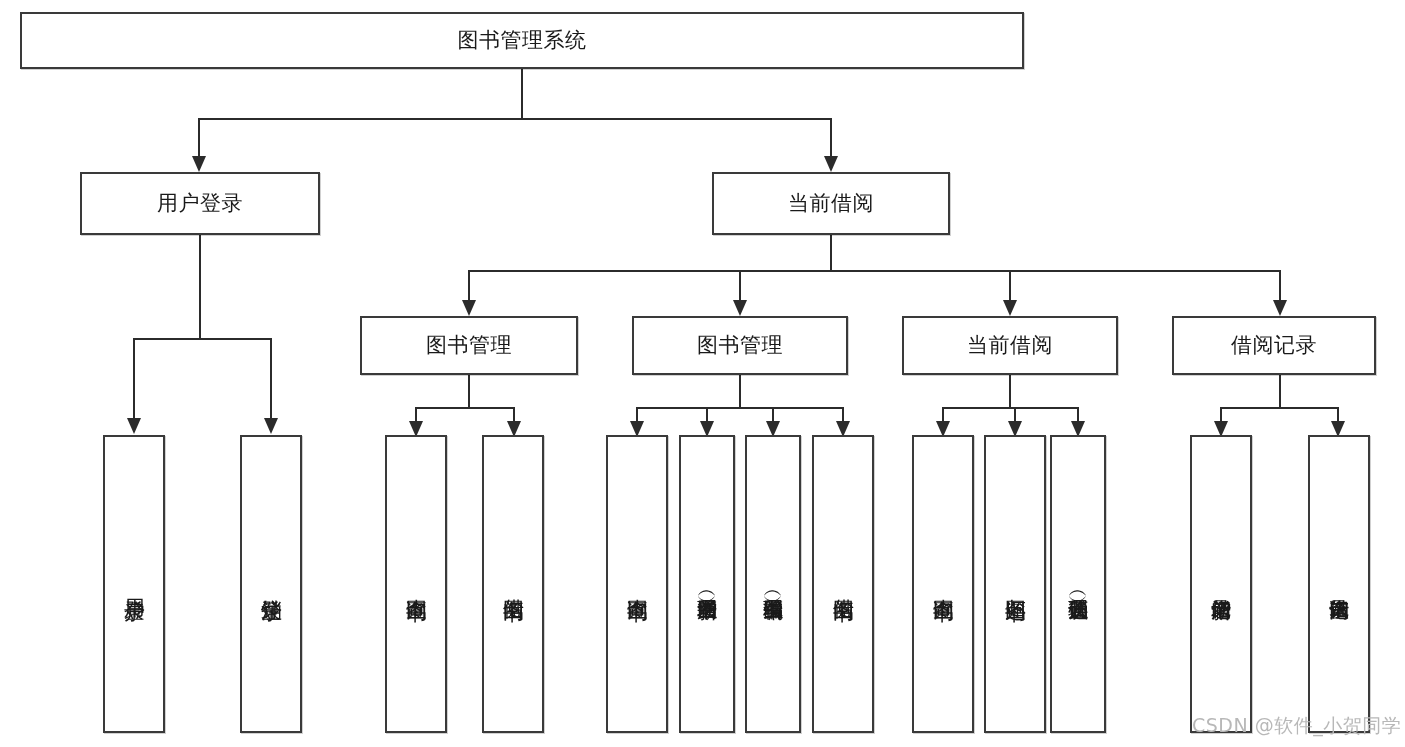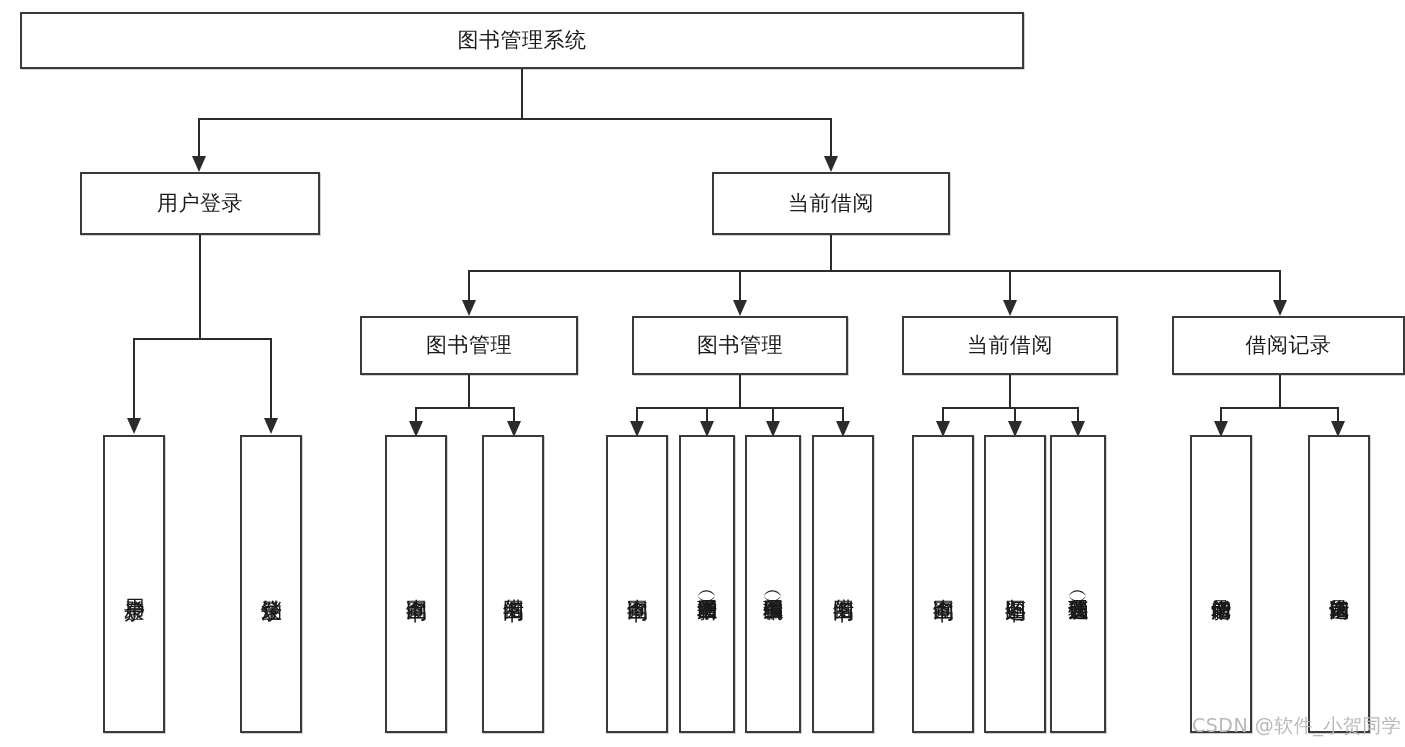--- a/index.html
+++ b/index.html
@@ -149,21 +149,21 @@
       </div>
       <div class="node horizontal" style="left: 360px; top: 316px; width: 218px; height: 59px;">
         <span class="node-label">图书管理</span>
       </div>
       <div class="node horizontal" style="left: 632px; top: 316px; width: 216px; height: 59px;">
         <span class="node-label">图书管理</span>
       </div>
       <div class="node horizontal" style="left: 902px; top: 316px; width: 216px; height: 59px;">
         <span class="node-label">当前借阅</span>
       </div>
-      <div class="node horizontal" style="left: 1172px; top: 316px; width: 233px; height: 59px;">
+      <div class="node horizontal" style="left: 1172px; top: 316px; width: 204px; height: 59px;">
         <span class="node-label">借阅记录</span>
       </div>
       <div class="node vertical" style="left: 103px; top: 435px; width: 62px; height: 298px;">
         <span class="node-label">用户登录</span>
       </div>
       <div class="node vertical" style="left: 240px; top: 435px; width: 62px; height: 298px;">
         <span class="node-label">注销登录</span>
       </div>
       <div class="node vertical" style="left: 385px; top: 435px; width: 62px; height: 298px;">
         <span class="node-label">查询图书</span>

